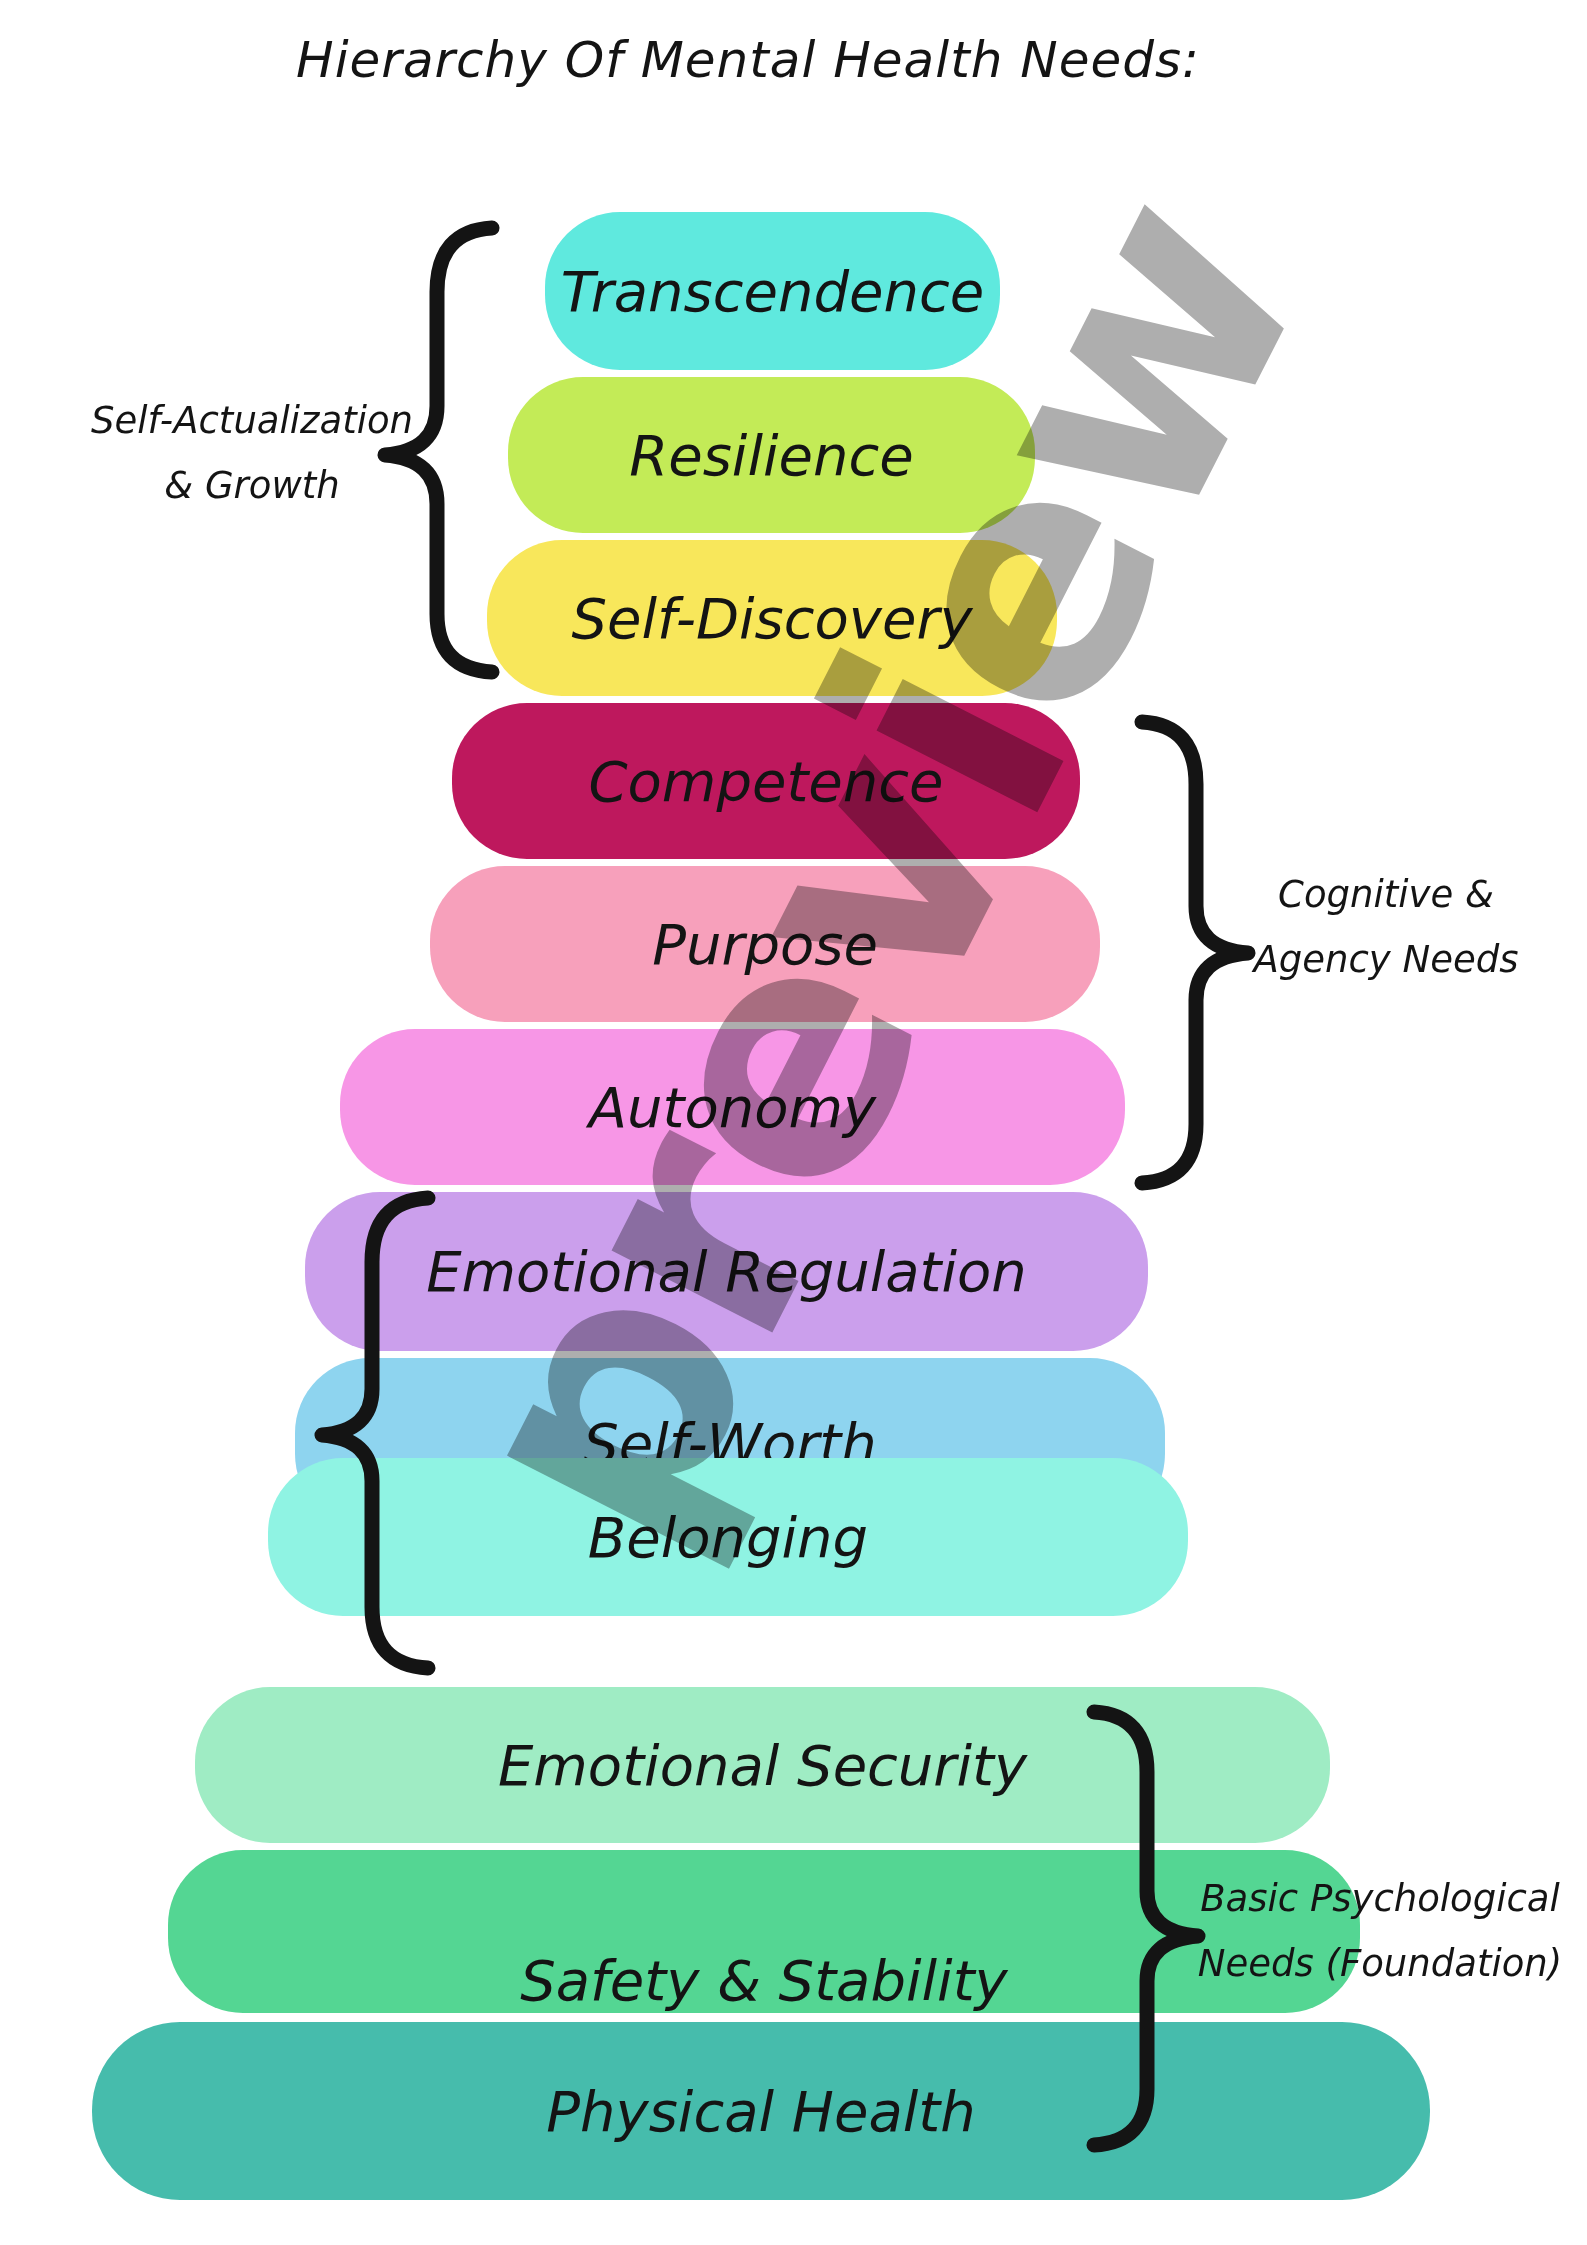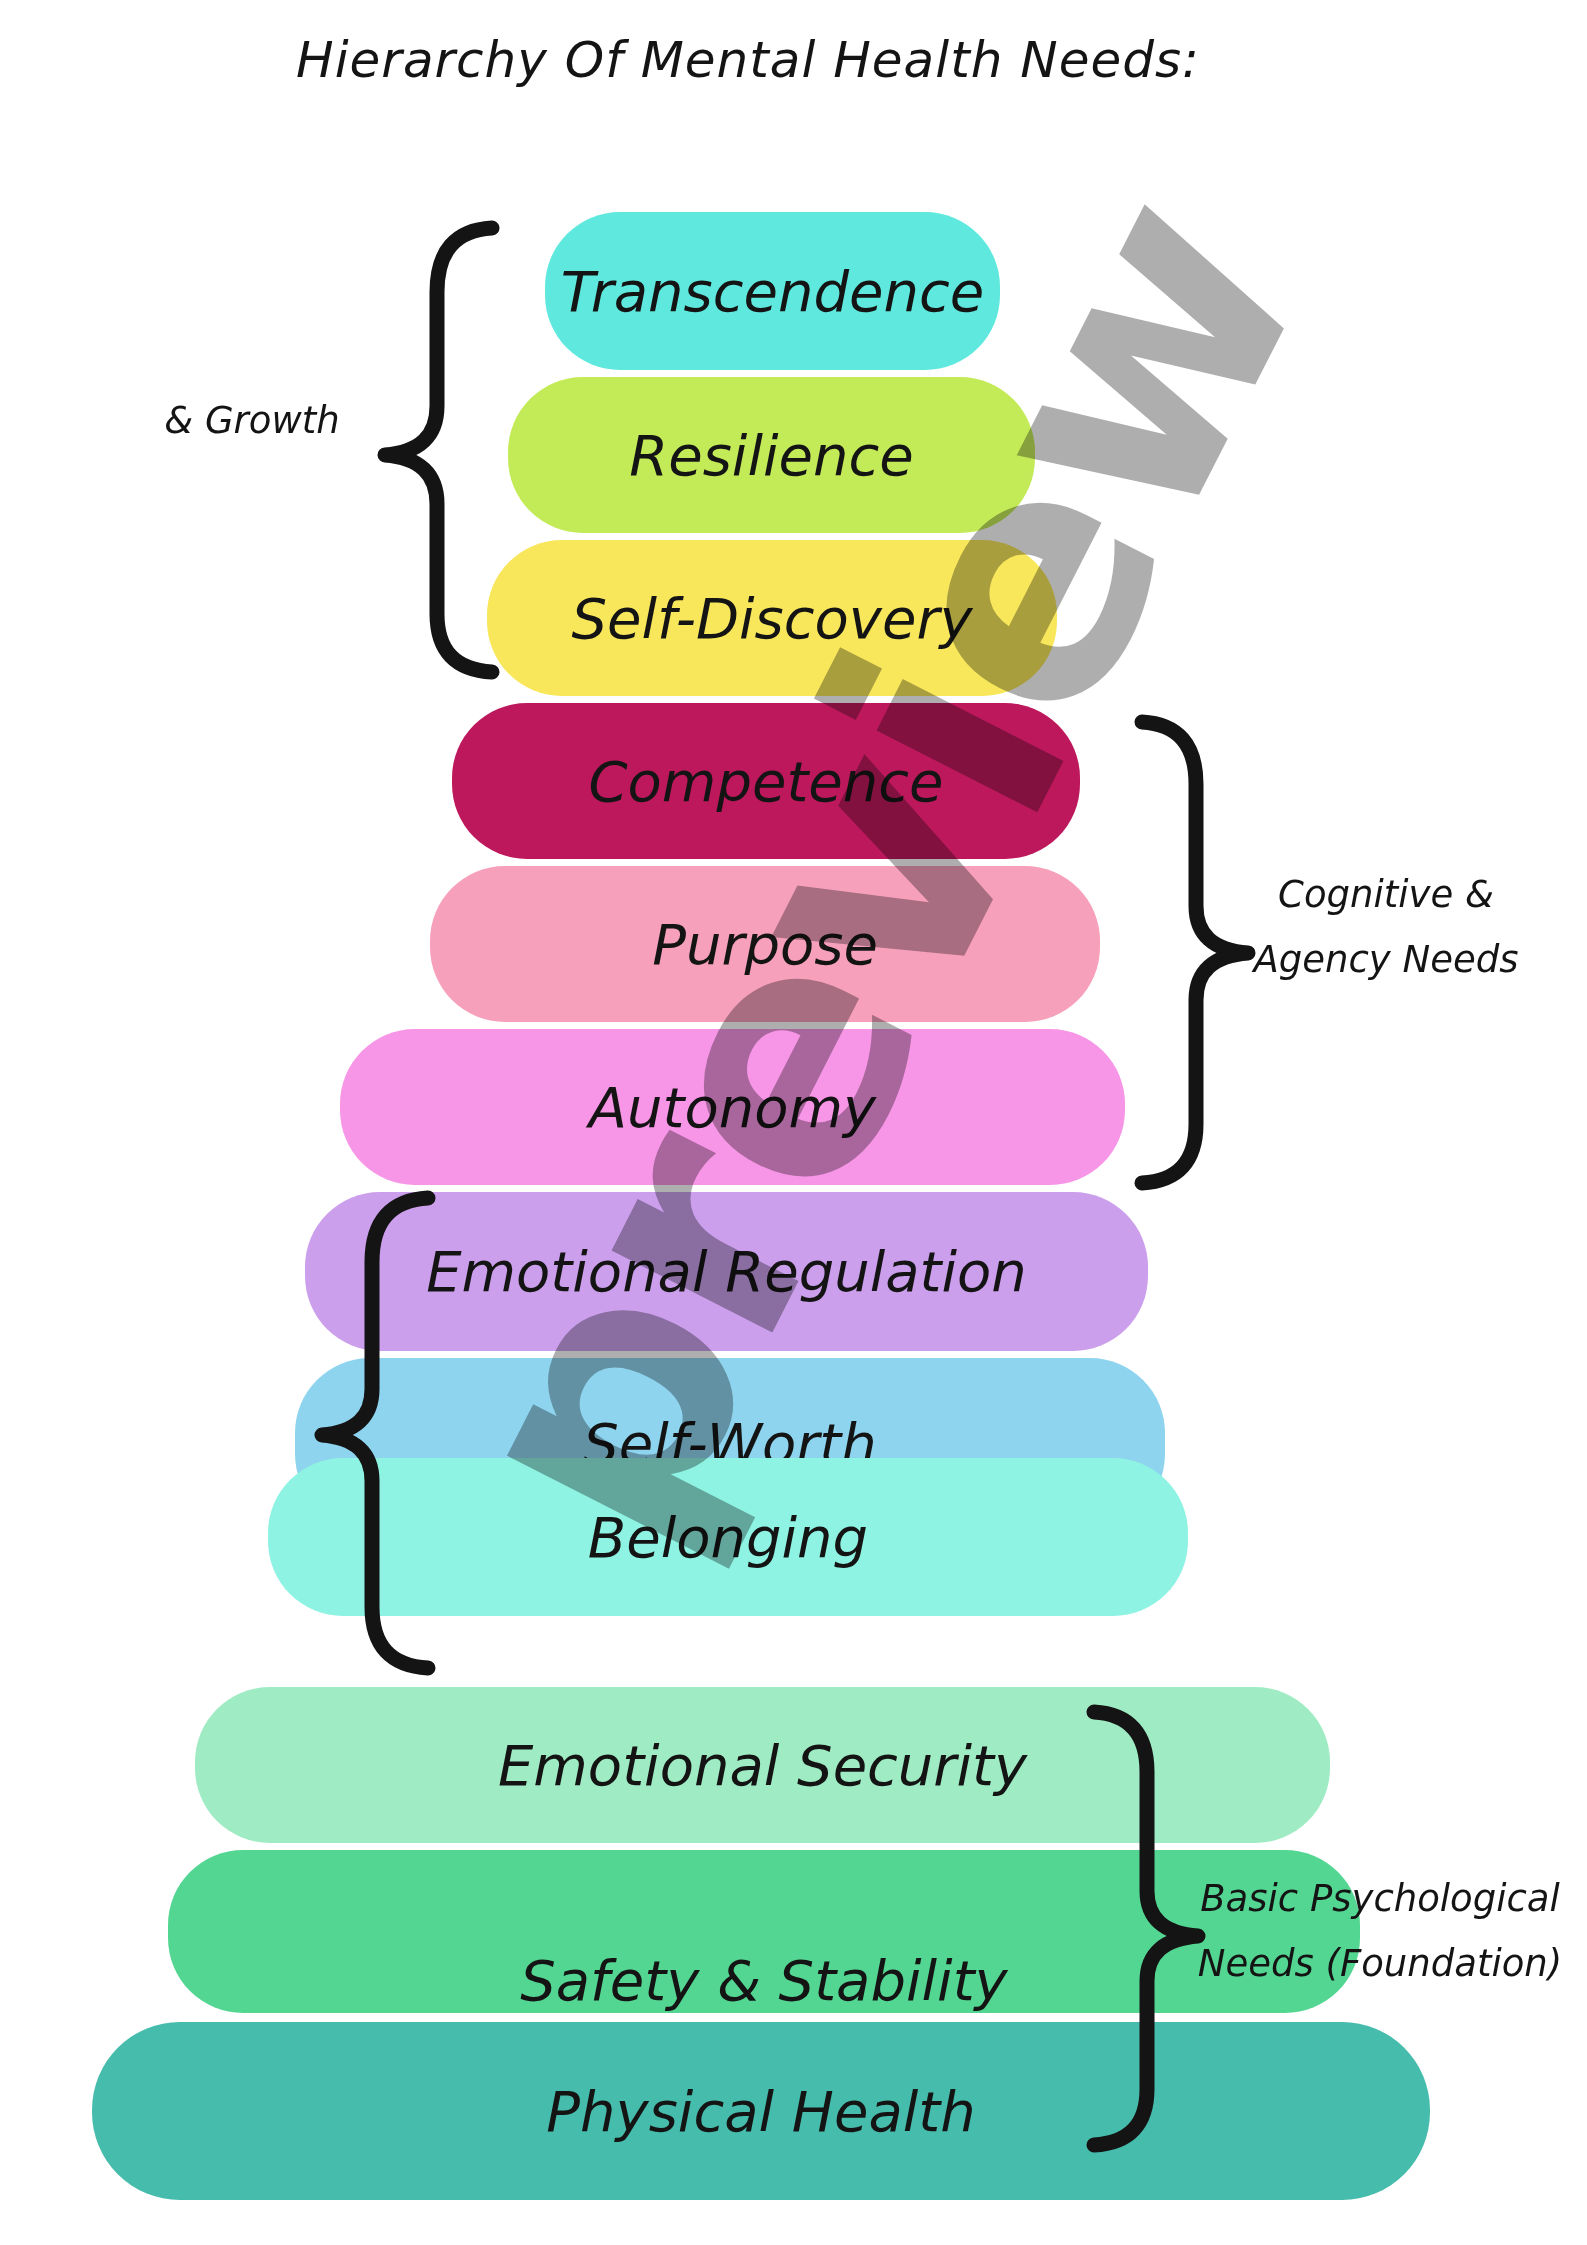--- a/index.html
+++ b/index.html
@@ -133,20 +133,21 @@
   </div>
 
   <svg id="brace-layer" viewBox="0 0 1587 2245" xmlns="http://www.w3.org/2000/svg" aria-hidden="true">
     <path d="M 492 228 Q 437 231 437 292 L 437 406 Q 437 451 385 455 Q 437 459 437 504 L 437 614 Q 437 669 492 672"></path>
     <path d="M 1142 722 Q 1196 725 1196 784 L 1196 906 Q 1196 949 1248 953 Q 1196 957 1196 1000 L 1196 1124 Q 1196 1180 1142 1183"></path>
     <path d="M 428 1198 Q 372 1201 372 1262 L 372 1389 Q 372 1431 322 1435 Q 372 1439 372 1481 L 372 1607 Q 372 1665 428 1668"></path>
     <path d="M 1094 1712 Q 1147 1715 1147 1772 L 1147 1891 Q 1147 1932 1198 1936 Q 1147 1940 1147 1981 L 1147 2089 Q 1147 2142 1094 2145"></path>
   </svg>
 
   <div class="side-label" id="group-0">
+    <div>Self-Actualization</div>
     <div>&amp; Growth</div>
   </div>
   <div class="side-label" id="group-1">
     <div>Cognitive &amp;</div>
     <div>Agency Needs</div>
   </div>
   <div class="side-label" id="group-3">
     <div>Basic Psychological</div>
     <div>Needs (Foundation)</div>
   </div>

